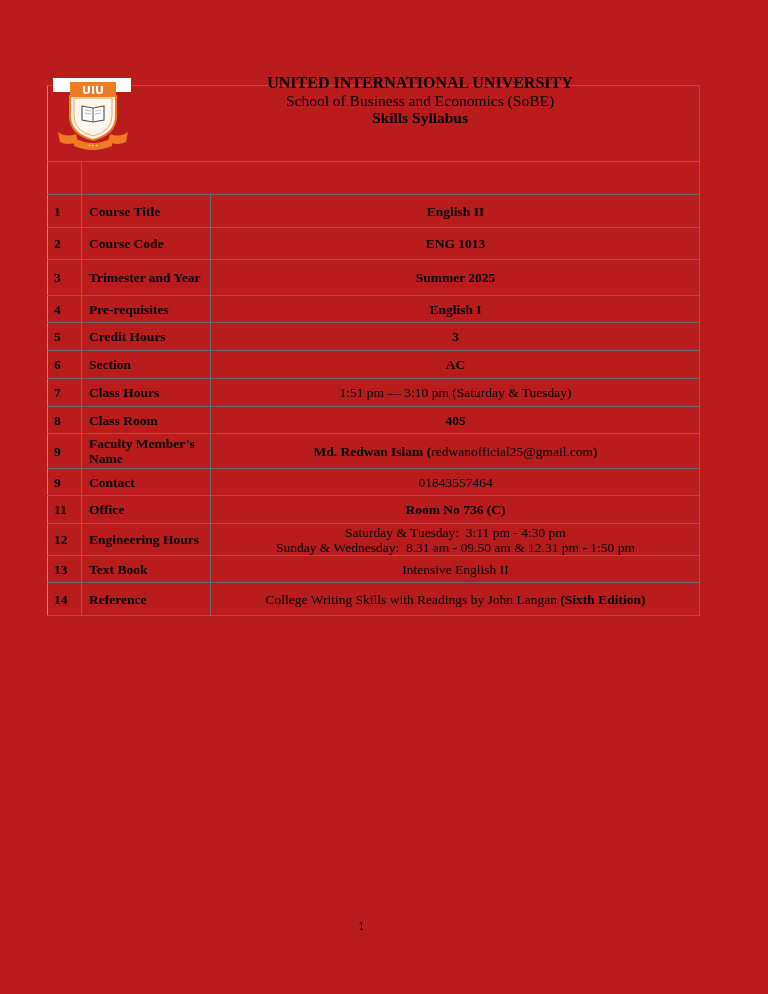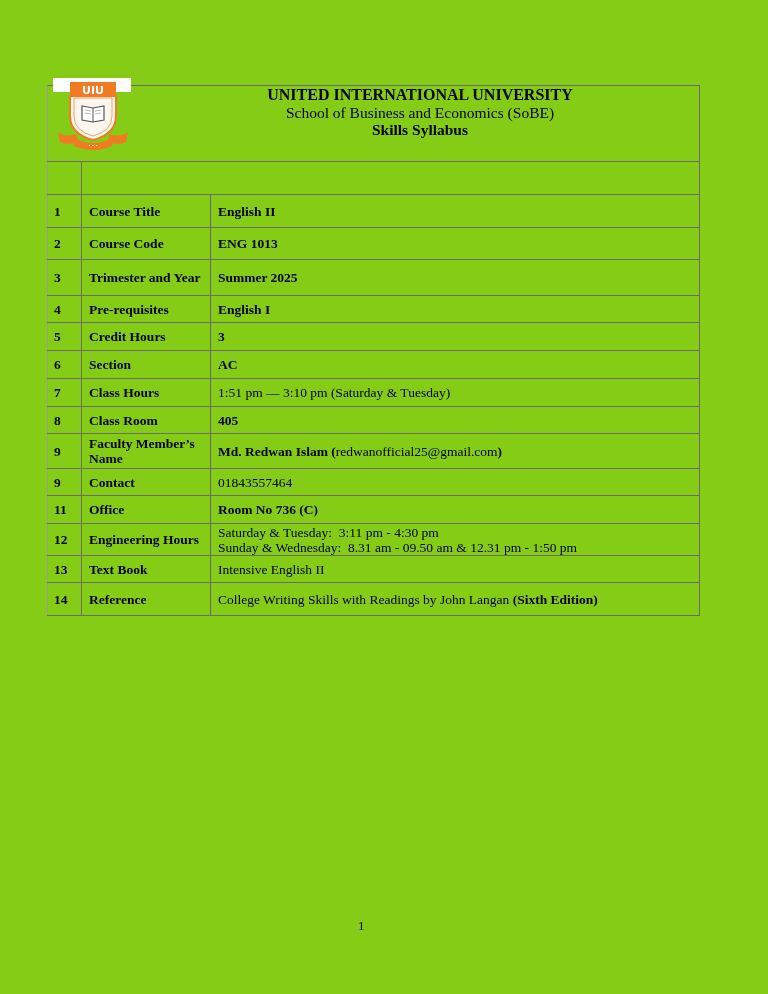--- a/index.html
+++ b/index.html
@@ -12,21 +12,21 @@
       height: 994px;
       position: relative;
       overflow: hidden;
       font-family: "Liberation Serif", "DejaVu Serif", serif;
       color: #000;
     }
     .page {
       position: absolute;
       left: 0; top: 0;
       width: 768px; height: 994px;
-      background: #84cc16;
+      background: #b91c1c;
     }
     
     .header-box {
       position: absolute;
       left: 47px;
       top: 85px;
       width: 653px;
       height: 76px;
       border-top: 1.5px solid #6b6b6b;
       border-right: 1.5px solid #6b6b6b;
@@ -44,21 +44,21 @@
     .logo {
       position: absolute;
       left: 56px;
       top: 80px;
       width: 74px;
       height: 72px;
     }
     .header-text {
       position: absolute;
       left: 210px;
-      top: 86px;
+      top: 74px;
       width: 420px;
       text-align: center;
       font-size: 15.5px;
       line-height: 17.5px;
     }
     .header-text .uni {
       font-weight: bold;
       font-size: 16px;
     }
     .header-text .bold {
@@ -78,21 +78,21 @@
       border: 1.5px solid #6b6b6b;
       padding: 0 6px;
       vertical-align: middle;
       line-height: 15px;
     }
     table.syllabus td:first-child {
       border-left-color: #9a9a9a;
     }
     .c-num { width: 34px; font-weight: bold; padding-left: 6px !important; }
     .c-label { width: 129px; font-weight: bold; padding-left: 7px !important; margin-top: 24px; }
-    .c-val { padding-left: 7px !important; }
+    .c-val { padding-left: 7px !important; text-align: center; }
     .bold { font-weight: bold; }
     .ital { }
     .page-number {
       position: absolute;
       left: 358px;
       top: 918px;
       font-size: 13px;
     }
   </style>
 </head>

